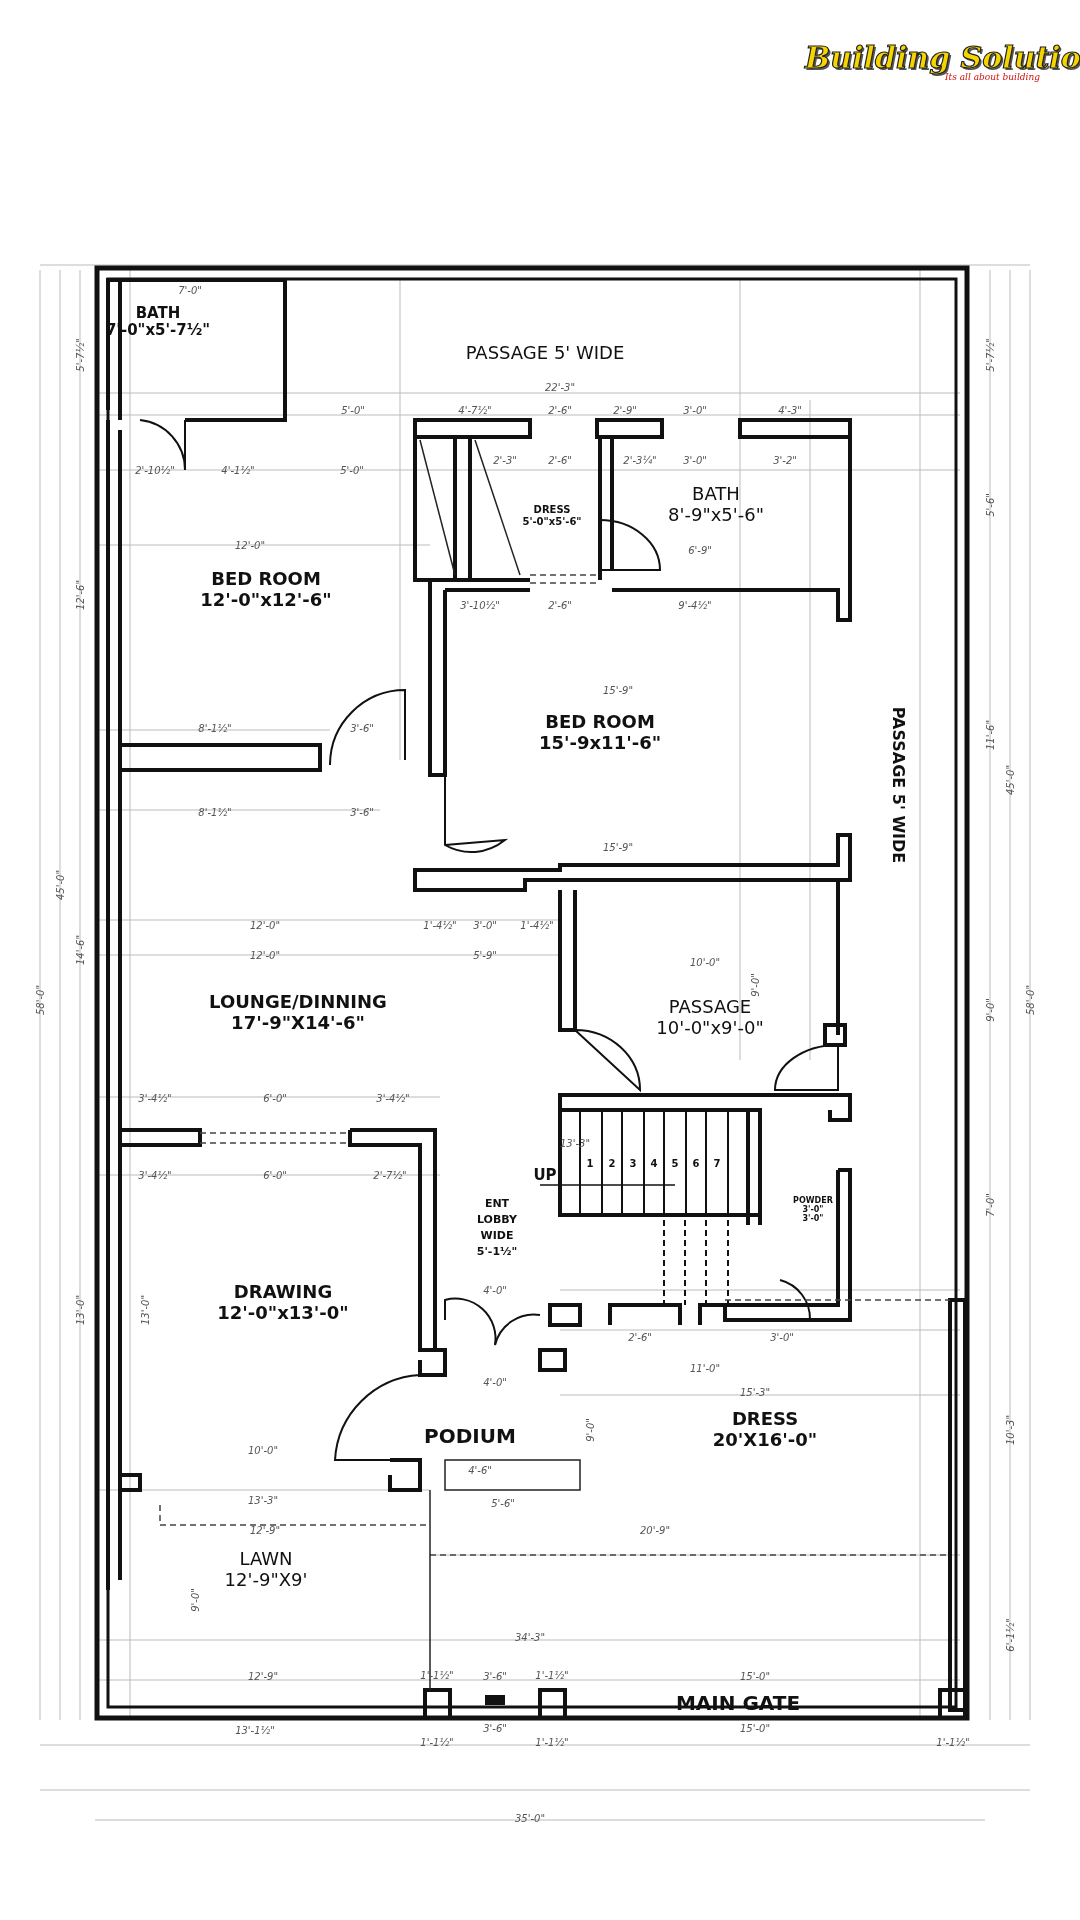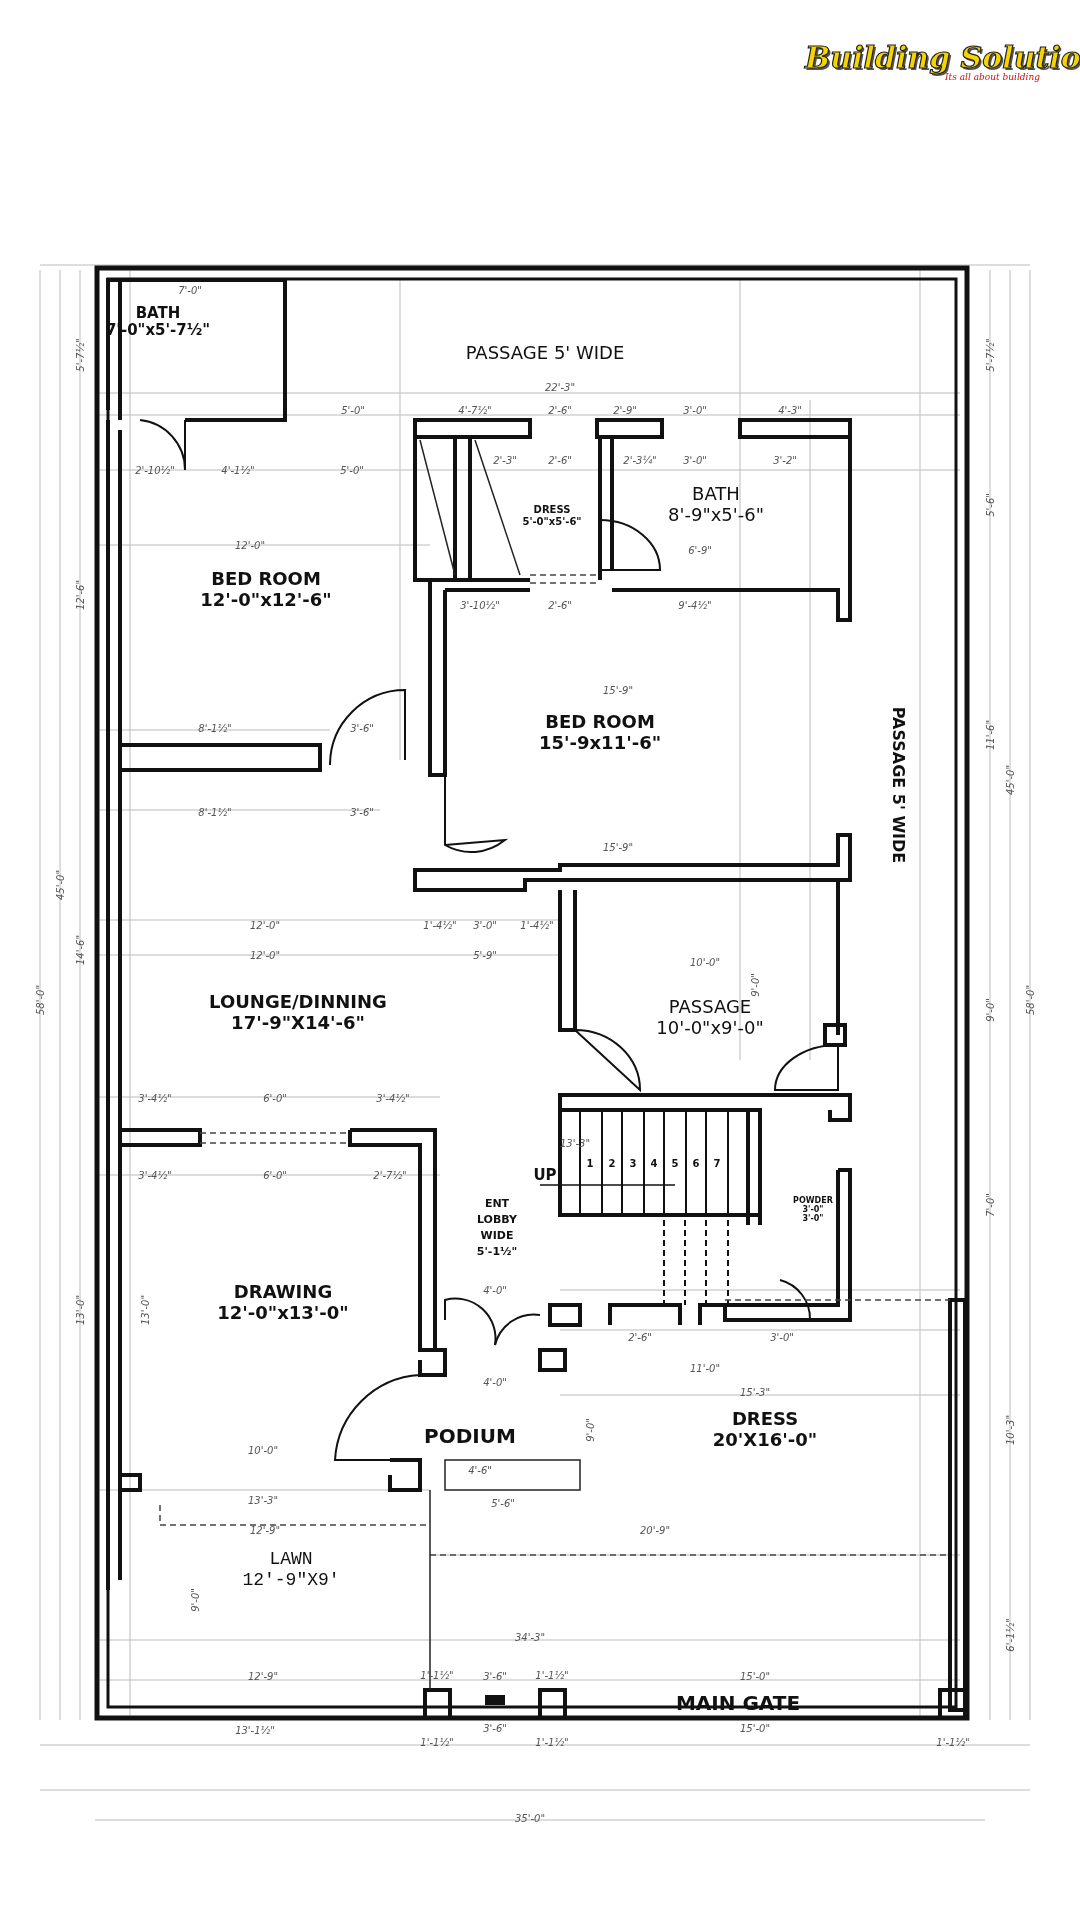--- a/index.html
+++ b/index.html
@@ -219,21 +219,21 @@
   <div>DRAWING</div>
   <div>12'-0"x13'-0"</div>
 </div>
 <div class="lbl bd" style="left:470px;top:1436px;font-size:20px;">
   <div>PODIUM</div>
 </div>
 <div class="lbl bd" style="left:765px;top:1430px;">
   <div>DRESS</div>
   <div>20'X16'-0"</div>
 </div>
-<div class="lbl md" style="left:291px;top:1570px;font-family:Liberation Mono, monospace;">
+<div class="lbl md" style="left:266px;top:1570px;">
   <div>LAWN</div>
   <div>12'-9"X9'</div>
 </div>
 <div class="lbl bd" style="left:738px;top:1703px;font-size:20px;">
   <div>MAIN GATE</div>
 </div>
 
 <div class="lbl bd" style="left:545px;top:1176px;font-size:15px;">UP</div>
 <div class="dim" style="left:590px;top:1163px;font-weight:bold;font-style:normal;color:#111;">1</div>
 <div class="dim" style="left:612px;top:1163px;font-weight:bold;font-style:normal;color:#111;">2</div>

